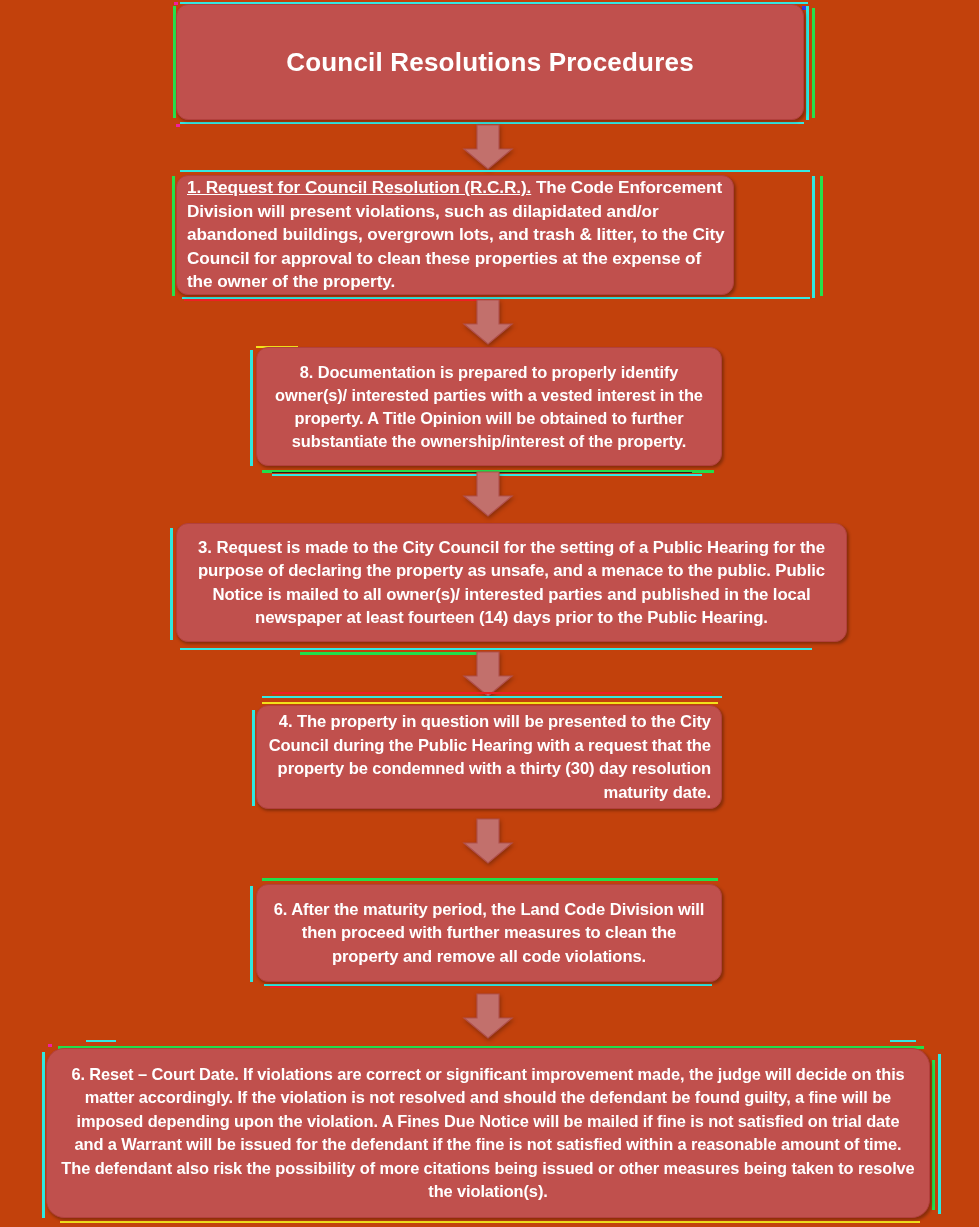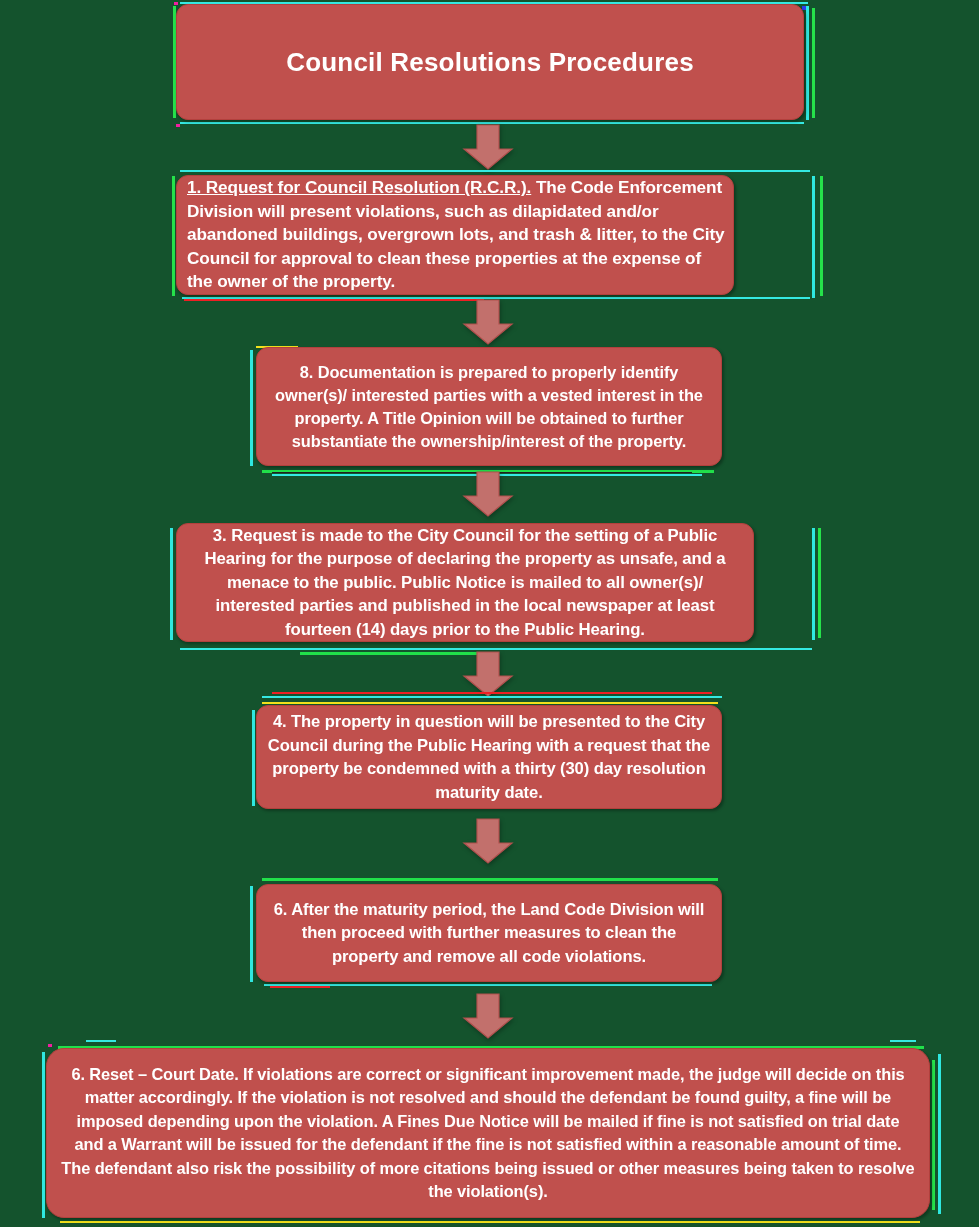--- a/index.html
+++ b/index.html
@@ -11,21 +11,21 @@
     width: 979px;
     height: 1227px;
     position: relative;
     font-family: "Liberation Sans", sans-serif;
     overflow: hidden;
   }
 
   .canvas {
     position: absolute;
     inset: 0;
-    background: #14532d;
+    background: #c2410c;
     padding-left: 17px;
   }
 
   
   .node {
     position: absolute;
     box-sizing: border-box;
     background: #c0504d;
     border: 1px solid #b2403d;
     border-radius: 12px;
@@ -77,34 +77,35 @@
     width: 466px;
     height: 119px;
     font-size: 16.4px;
     line-height: 23px;
   }
 
   
   #node-step3 {
     left: 176px;
     top: 523px;
-    width: 578px;
+    width: 671px;
     height: 119px;
     font-size: 16.8px;
     line-height: 23.5px;
   }
 
   
   #node-step4 {
     left: 256px;
     top: 705px;
     width: 466px;
     height: 104px;
     font-size: 16.6px;
     line-height: 23.5px;
+    text-align: right;
   }
 
   
   #node-step5 {
     left: 256px;
     top: 884px;
     width: 466px;
     height: 98px;
     font-size: 16.6px;
     line-height: 23.5px;

